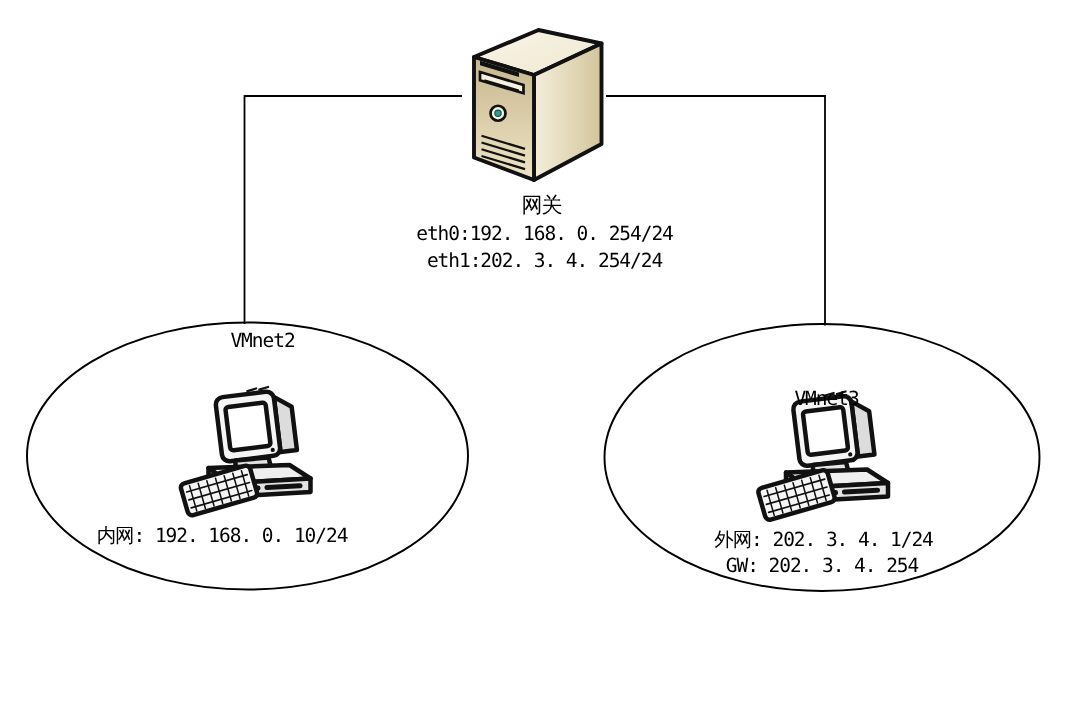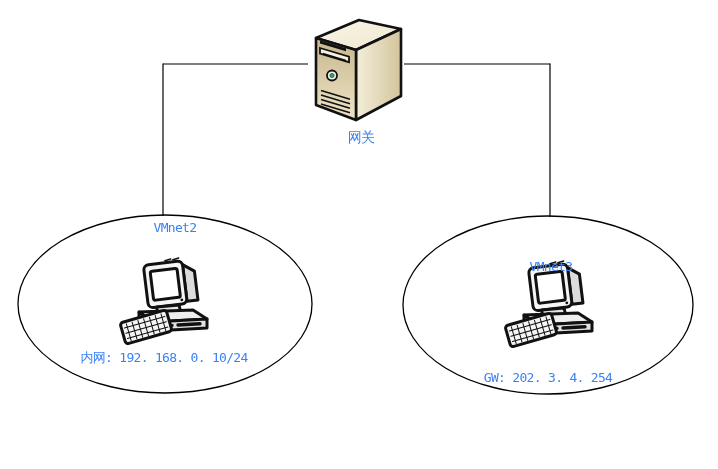--- a/index.html
+++ b/index.html
@@ -11,21 +11,21 @@
     font-family:"DejaVu Sans Mono", monospace;
   }
   .layer { position:absolute; left:0; top:0; }
   .abs { position:absolute; }
   .label {
     position:absolute;
     transform:translateX(-50%);
     font-family:"DejaVu Sans Mono", monospace;
     font-size:13px;
     letter-spacing:-0.7px;
-    color:#3b82f6;
+    color:#000000;
     white-space:pre;
     line-height:1.2;
   }
   .title {
     position:absolute;
     transform:translateX(-50%);
     font-family:"Liberation Serif", serif;
     font-size:26px;
     letter-spacing:1.5px;
     color:#000;
@@ -128,21 +128,24 @@
   </svg>
 
   <svg class="abs" style="left:112px; top:254px;" width="100" height="96" viewBox="0 0 100 96">
     <use href="#pc-icon"></use>
   </svg>
   <svg class="abs" style="left:497px; top:257px;" width="100" height="96" viewBox="0 0 100 96">
     <use href="#pc-icon"></use>
   </svg>
 
   <div class="label" style="left:361px; top:129px; font-size:14px;">网关</div>
+  <div class="label" style="left:363px; top:149px;">eth0:192. 168. 0. 254/24</div>
+  <div class="label" style="left:363px; top:167px;">eth1:202. 3. 4. 254/24</div>
 
   <div class="label" style="left:175px; top:220px;">VMnet2</div>
-  <div class="label" style="left:164px; top:350px;">内网: 192. 168. 0. 10/24</div>
+  <div class="label" style="left:148px; top:350px;">内网: 192. 168. 0. 10/24</div>
 
   <div class="label" style="left:551px; top:237px;margin-top:22px;">VMnet3</div>
+  <div class="label" style="left:549px; top:353px;">外网: 202. 3. 4. 1/24</div>
   <div class="label" style="left:548px; top:370px;text-align:right;">GW: 202. 3. 4. 254</div>
 
 
 </div>
 
 </body></html>

